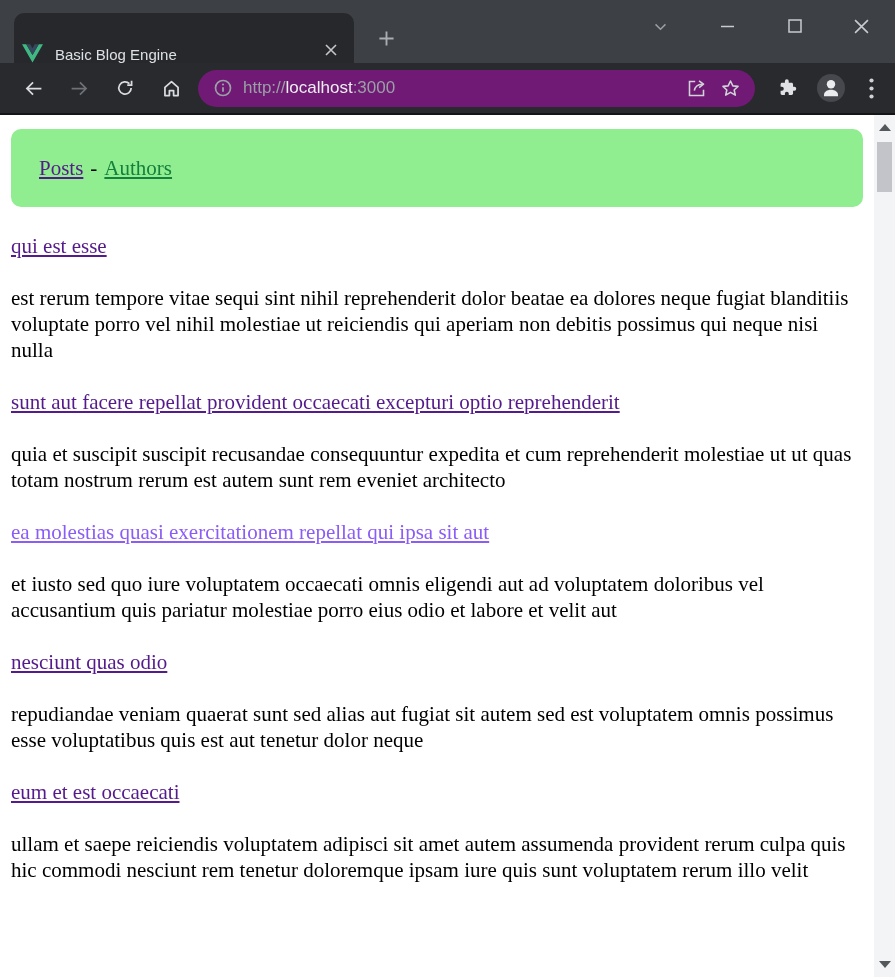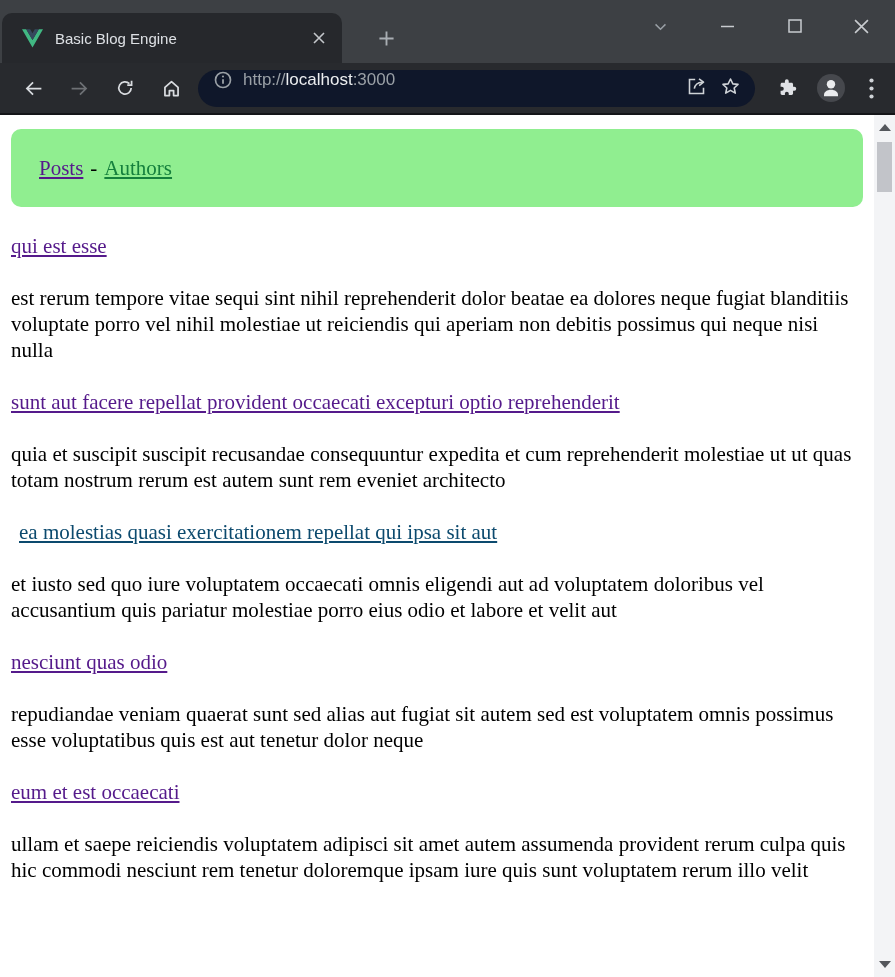--- a/index.html
+++ b/index.html
@@ -2,39 +2,39 @@
 <html><head>
 <meta charset="utf-8">
 <style>
   * { box-sizing: border-box; margin: 0; padding: 0; }
   html,body { width: 895px; height: 977px; overflow: hidden; }
   body { font-family: "Liberation Sans", sans-serif; background: #fff; }
 
   
   .tabstrip { position: relative; height: 63px; background: #3D4044; }
   .tab {
-    position: absolute; left: 2px; top: 13px; width: 340px; height: 50px;
+    position: absolute; left: 14px; top: 13px; width: 340px; height: 50px;
     background: #26282C; border-radius: 10px 10px 0 0;
-    display: flex; align-items: center; padding: 0 10px 0 20px;
+    display: flex; align-items: flex-end; padding: 0 10px 0 8px;
   }
   .tab-title { color: #DDE0E4; font-size: 15px; margin-left: 12px; flex: 1;
     white-space: nowrap; overflow: hidden; }
   .ibtn { display: flex; align-items: center; justify-content: center; background: none; border: 0; cursor: pointer; }
   .tab-close { width: 26px; height: 26px; color: #C3C7CB; border-radius: 50%; }
   .newtab { position: absolute; left: 372px; top: 24px; width: 28px; height: 28px; color: #A9AEB3; }
   .win-controls { position: absolute; right: 0; top: 0; height: 52px; display: flex; }
   .win-btn { width: 67px; height: 52px; color: #C8CBCF; }
   .win-btn.chevron { color: #9AA0A6; }
 
   .toolbar { height: 52px; background: #282A2E; border-bottom: 2px solid #141518;
     display: flex; align-items: center; padding: 0 6px 0 10px; }
   .nav-btn { width: 46px; height: 44px; color: #D8DBDF; border-radius: 50%; }
   .nav-btn.disabled { color: #6E7175; }
-  .omnibox { flex: 1; height: 37px; background: #0f172a; border-radius: 19px;
-    display: flex; align-items: flex-start; margin: 0 10px 0 4px; min-width: 0; }
+  .omnibox { flex: 1; height: 37px; background: #701a75; border-radius: 19px;
+    display: flex; align-items: center; margin: 0 10px 0 4px; min-width: 0; }
   .omnibox .info { width: 20px; height: 20px; margin: 0 10px 0 15px; color: #9AA0A6; }
   .url { flex: 1; font-size: 17px; color: #9AA0A6; white-space: nowrap; overflow: hidden; }
   .url .host { color: #ECEEF0; font-weight: 500; }
   .pill-btn { width: 34px; height: 34px; color: #CFD3D7; }
   .pill-btn:last-child { margin-right: 8px; }
   .tool-right { width: 44px; height: 44px; color: #DFE1E5; }
 
   
   .page { position: relative; height: 862px; background: #fff; font-family: "Liberation Serif", serif; }
   .content { position: absolute; top: 0; left: 0; right: 21px; bottom: 0;
@@ -182,21 +182,21 @@
         <p class="post-title"><a href="#" style="color: rgb(85, 26, 139);">qui est esse</a></p>
         <p class="post-body">est rerum tempore vitae sequi sint nihil reprehenderit dolor beatae ea dolores neque fugiat blanditiis voluptate porro vel nihil molestiae ut reiciendis qui aperiam non debitis possimus qui neque nisi nulla</p>
       </div>
 
       <div>
         <p class="post-title"><a href="#" style="color: rgb(85, 26, 139);">sunt aut facere repellat provident occaecati excepturi optio reprehenderit</a></p>
         <p class="post-body">quia et suscipit suscipit recusandae consequuntur expedita et cum reprehenderit molestiae ut ut quas totam nostrum rerum est autem sunt rem eveniet architecto</p>
       </div>
 
       <div>
-        <p class="post-title"><a href="#" style="color: #0c4a6e; margin-left: 8px;">ea molestias quasi exercitationem repellat qui ipsa sit aut</a></p>
+        <p class="post-title"><a href="#" style="color: #8b5cf6;">ea molestias quasi exercitationem repellat qui ipsa sit aut</a></p>
         <p class="post-body">et iusto sed quo iure voluptatem occaecati omnis eligendi aut ad voluptatem doloribus vel accusantium quis pariatur molestiae porro eius odio et labore et velit aut</p>
       </div>
 
       <div>
         <p class="post-title"><a href="#" style="color: rgb(85, 26, 139);">nesciunt quas odio</a></p>
         <p class="post-body">repudiandae veniam quaerat sunt sed alias aut fugiat sit autem sed est voluptatem omnis possimus esse voluptatibus quis est aut tenetur dolor neque</p>
       </div>
 
       <div>
         <p class="post-title"><a href="#" style="color: rgb(85, 26, 139);">eum et est occaecati</a></p>

